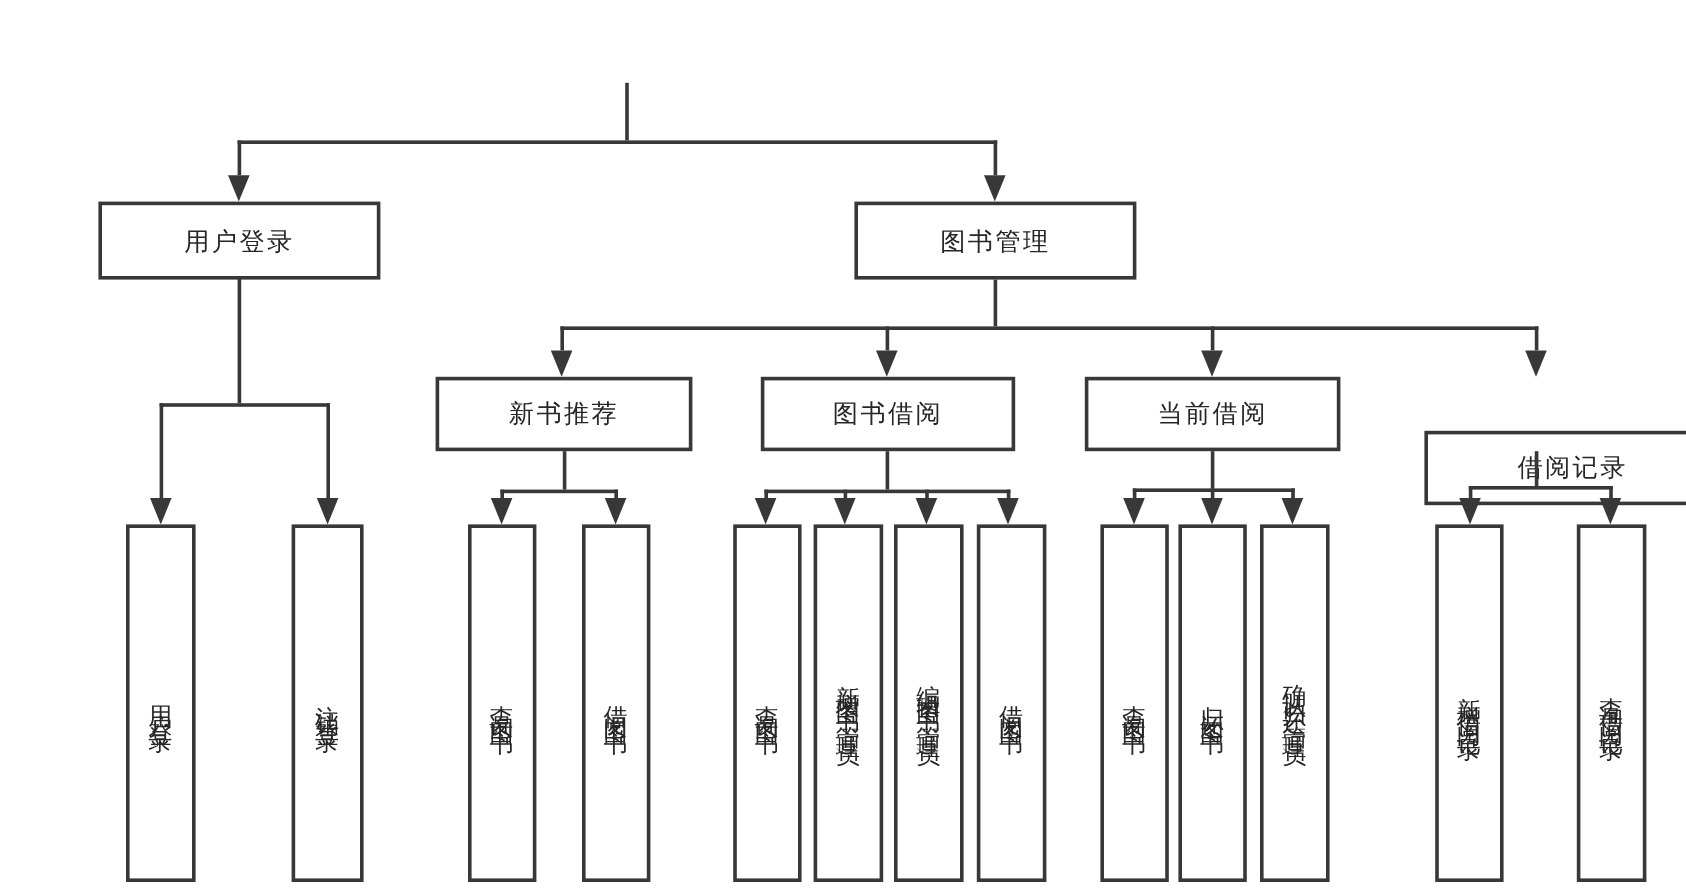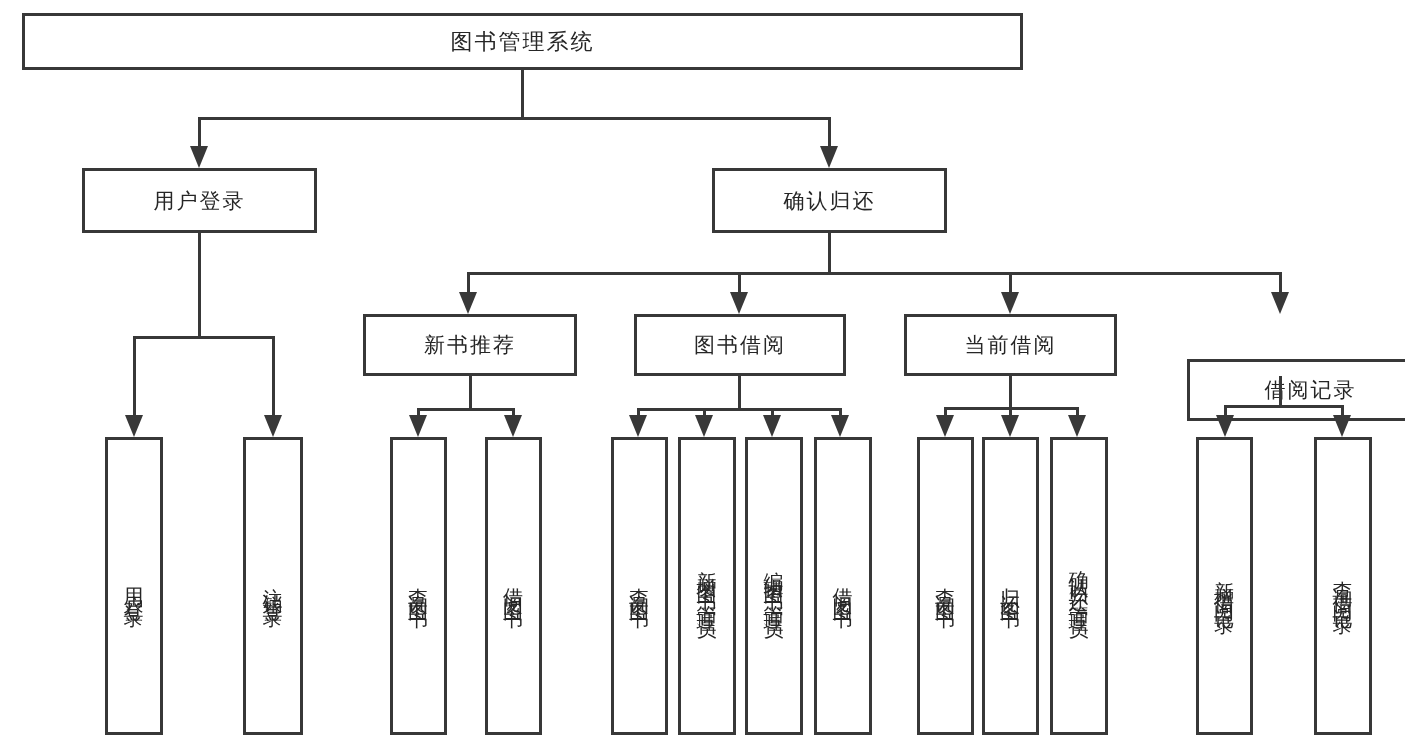--- a/index.html
+++ b/index.html
@@ -52,36 +52,33 @@
     letter-spacing:1px;
     color:#a6a6ab;
     white-space:nowrap;
   }
 </style>
 </head>
 <body>
 
 <div id="stage">
 
-  <div class="box" style="left:22px;top:13px;width:1001px;height:57px;">
-    <span class="h-label root-label">图书管理系统</span>
-  </div>
 
   <div class="ln" style="left:521px;top:69px;width:3px;height:48px;"></div>
   <div class="ln" style="left:198px;top:117px;width:633px;height:3px;"></div>
   <div class="ln" style="left:198px;top:117px;width:3px;height:29px;"></div>
   <div class="arr" style="left:190px;top:146px;"></div>
   <div class="ln" style="left:828px;top:117px;width:3px;height:29px;"></div>
   <div class="arr" style="left:820px;top:146px;"></div>
 
   <div class="box" style="left:82px;top:168px;width:235px;height:65px;">
     <span class="h-label">用户登录</span>
   </div>
   <div class="box" style="left:712px;top:168px;width:235px;height:65px;">
-    <span class="h-label">确认归还</span>
+    <span class="h-label">图书管理</span>
   </div>
 
   <div class="ln" style="left:198px;top:232px;width:3px;height:104px;"></div>
   <div class="ln" style="left:133px;top:336px;width:142px;height:3px;"></div>
   <div class="ln" style="left:133px;top:336px;width:3px;height:79px;"></div>
   <div class="arr" style="left:125px;top:415px;"></div>
   <div class="ln" style="left:272px;top:336px;width:3px;height:79px;"></div>
   <div class="arr" style="left:264px;top:415px;"></div>
 
   <div class="ln" style="left:828px;top:233px;width:3px;height:39px;"></div>

